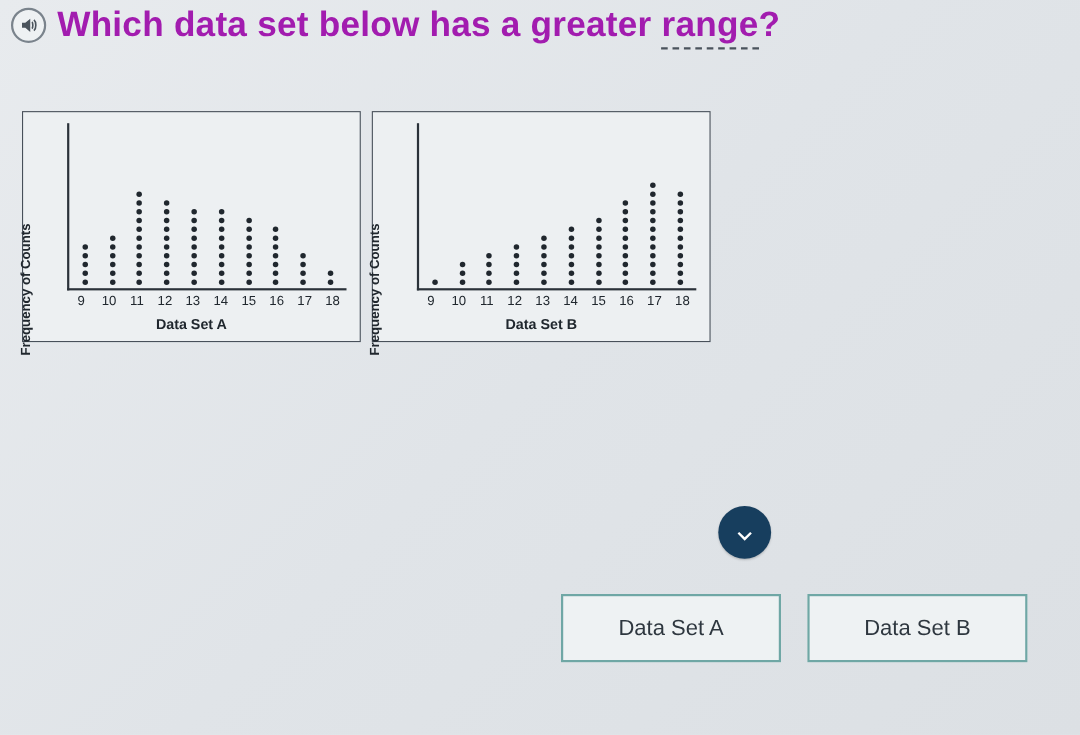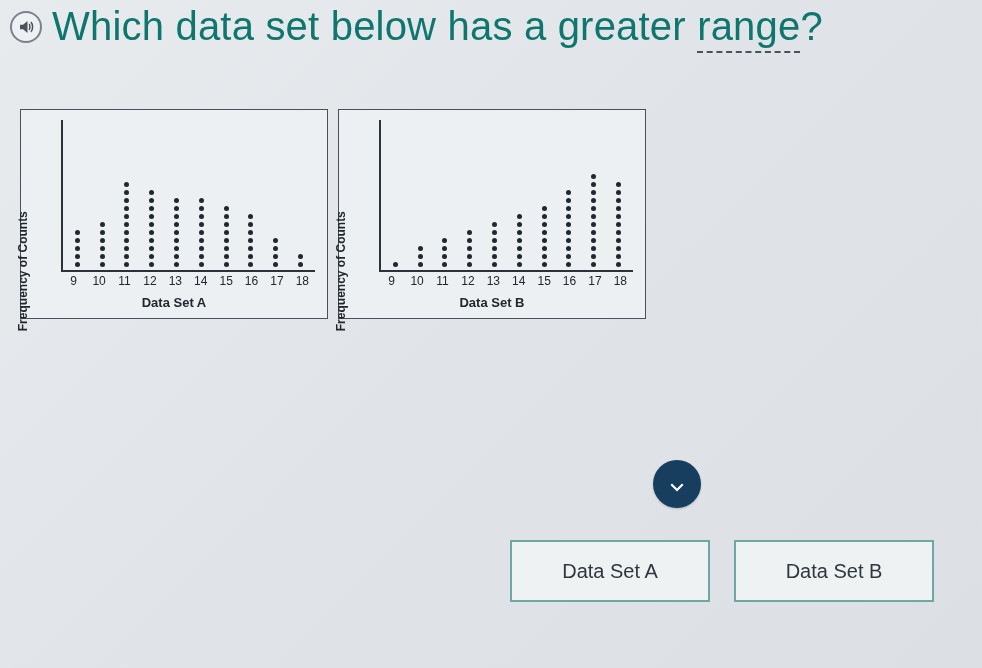--- a/index.html
+++ b/index.html
@@ -21,23 +21,23 @@
   .audio-btn {
     width: 32px; height: 32px;
     border-radius: 50%;
     border: 2px solid #7a838c;
     background: #eef1f3;
     display: flex; align-items: center; justify-content: center;
     flex-shrink: 0;
     cursor: pointer;
   }
   .question {
-    font-size: 40px;
-    font-weight: 400;
-    color: #0f766e;
+    font-size: 32px;
+    font-weight: 700;
+    color: #a21caf;
     letter-spacing: 0.2px;
   }
   .range-word {
     position: relative;
     display: inline-block;
   }
   .range-word::after {
     content: "";
     position: absolute;
     left: 0; right: 0; bottom: -4px;

